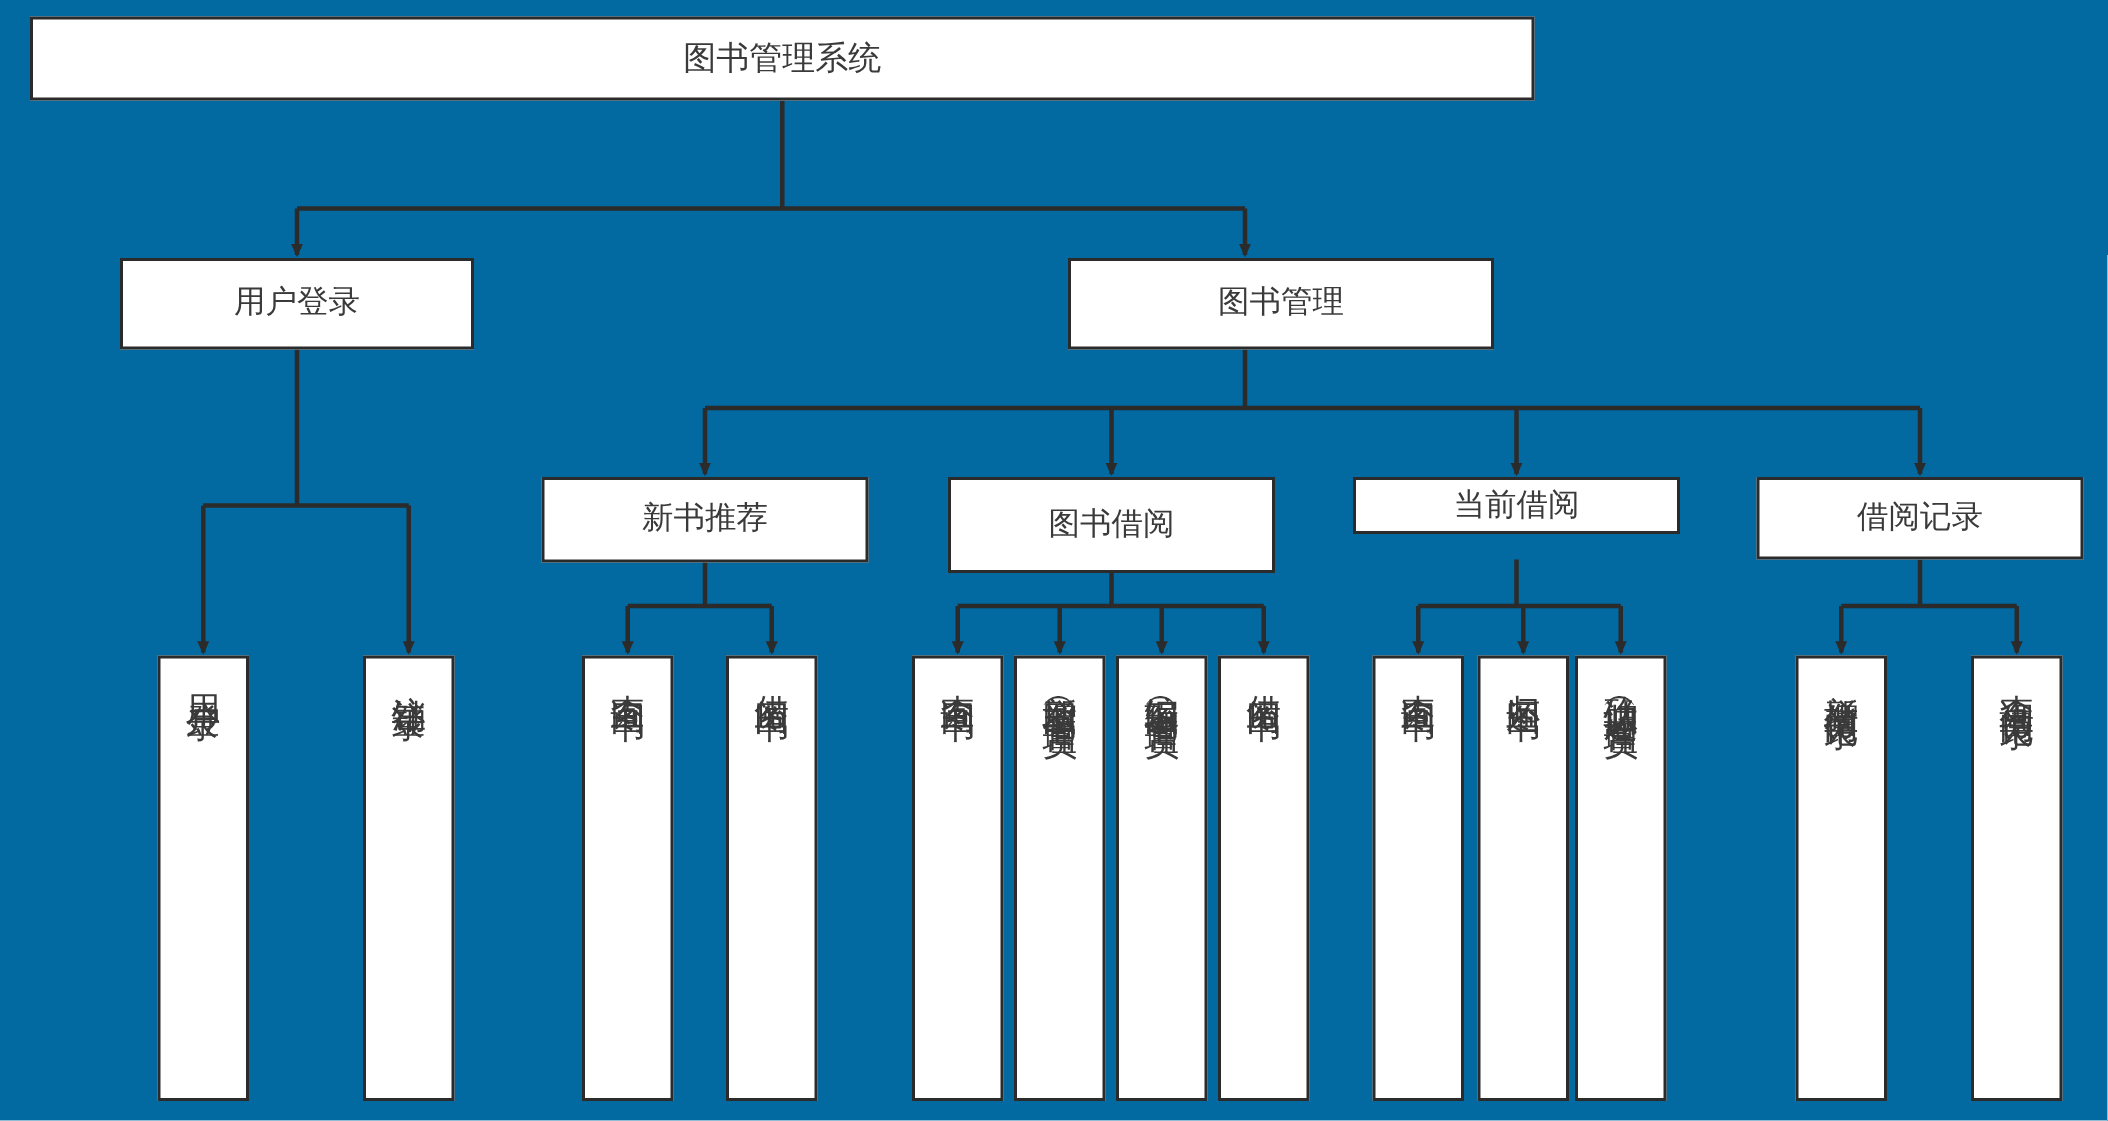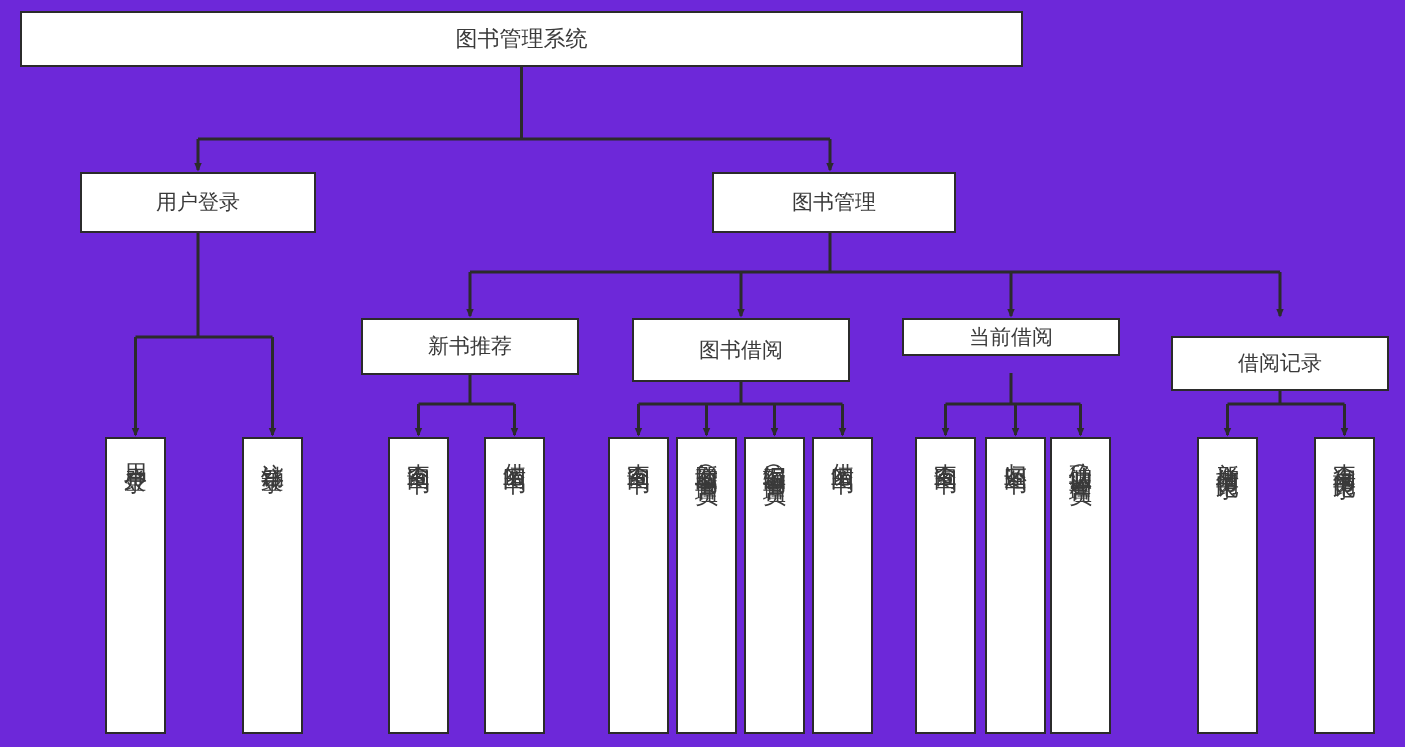--- a/index.html
+++ b/index.html
@@ -7,21 +7,21 @@
     padding: 0;
     background: #ffffff;
   }
   body {
     font-family: "Liberation Sans", "DejaVu Sans", sans-serif;
   }
   #canvas {
     position: relative;
     width: 1405px;
     height: 747px;
-    background: #6d28d9;
+    background: #0369a1;
     overflow: hidden;
   }
   #edges {
     position: absolute;
     left: 0;
     top: 0;
     width: 1405px;
     height: 747px;
   }
   .node {
@@ -120,33 +120,33 @@
       </g>
   </svg>
 
   <div id="nodes">
       <div class="node horiz root" style="left: 20px; top: 11px; width: 1003px; height: 56px;">
         <span class="label">图书管理系统</span>
       </div>
       <div class="node horiz" style="left: 80px; top: 172px; width: 236px; height: 61px;">
         <span class="label">用户登录</span>
       </div>
-      <div class="node horiz" style="left: 712px; top: 172px; width: 244px; height: 61px;">
+      <div class="node horiz" style="left: 712px; top: 172px; width: 284px; height: 61px;">
         <span class="label">图书管理</span>
       </div>
       <div class="node horiz" style="left: 361px; top: 318px; width: 218px; height: 57px;">
         <span class="label">新书推荐</span>
       </div>
       <div class="node horiz" style="left: 632px; top: 318px; width: 218px; height: 64px;">
         <span class="label">图书借阅</span>
       </div>
       <div class="node horiz" style="left: 902px; top: 318px; width: 218px; height: 38px;">
         <span class="label">当前借阅</span>
       </div>
-      <div class="node horiz" style="left: 1171px; top: 336px; width: 218px; height: 55px;">
+      <div class="node horiz" style="left: 1171px; top: 318px; width: 218px; height: 55px;">
         <span class="label">借阅记录</span>
       </div>
       <div class="node vert" style="left: 105px; top: 437px; width: 61px; height: 297px;">
         <span class="label">用户登录</span>
       </div>
       <div class="node vert" style="left: 242px; top: 437px; width: 61px; height: 297px;">
         <span class="label">注销登录</span>
       </div>
       <div class="node vert" style="left: 388px; top: 437px; width: 61px; height: 297px;">
         <span class="label">查询图书</span>

